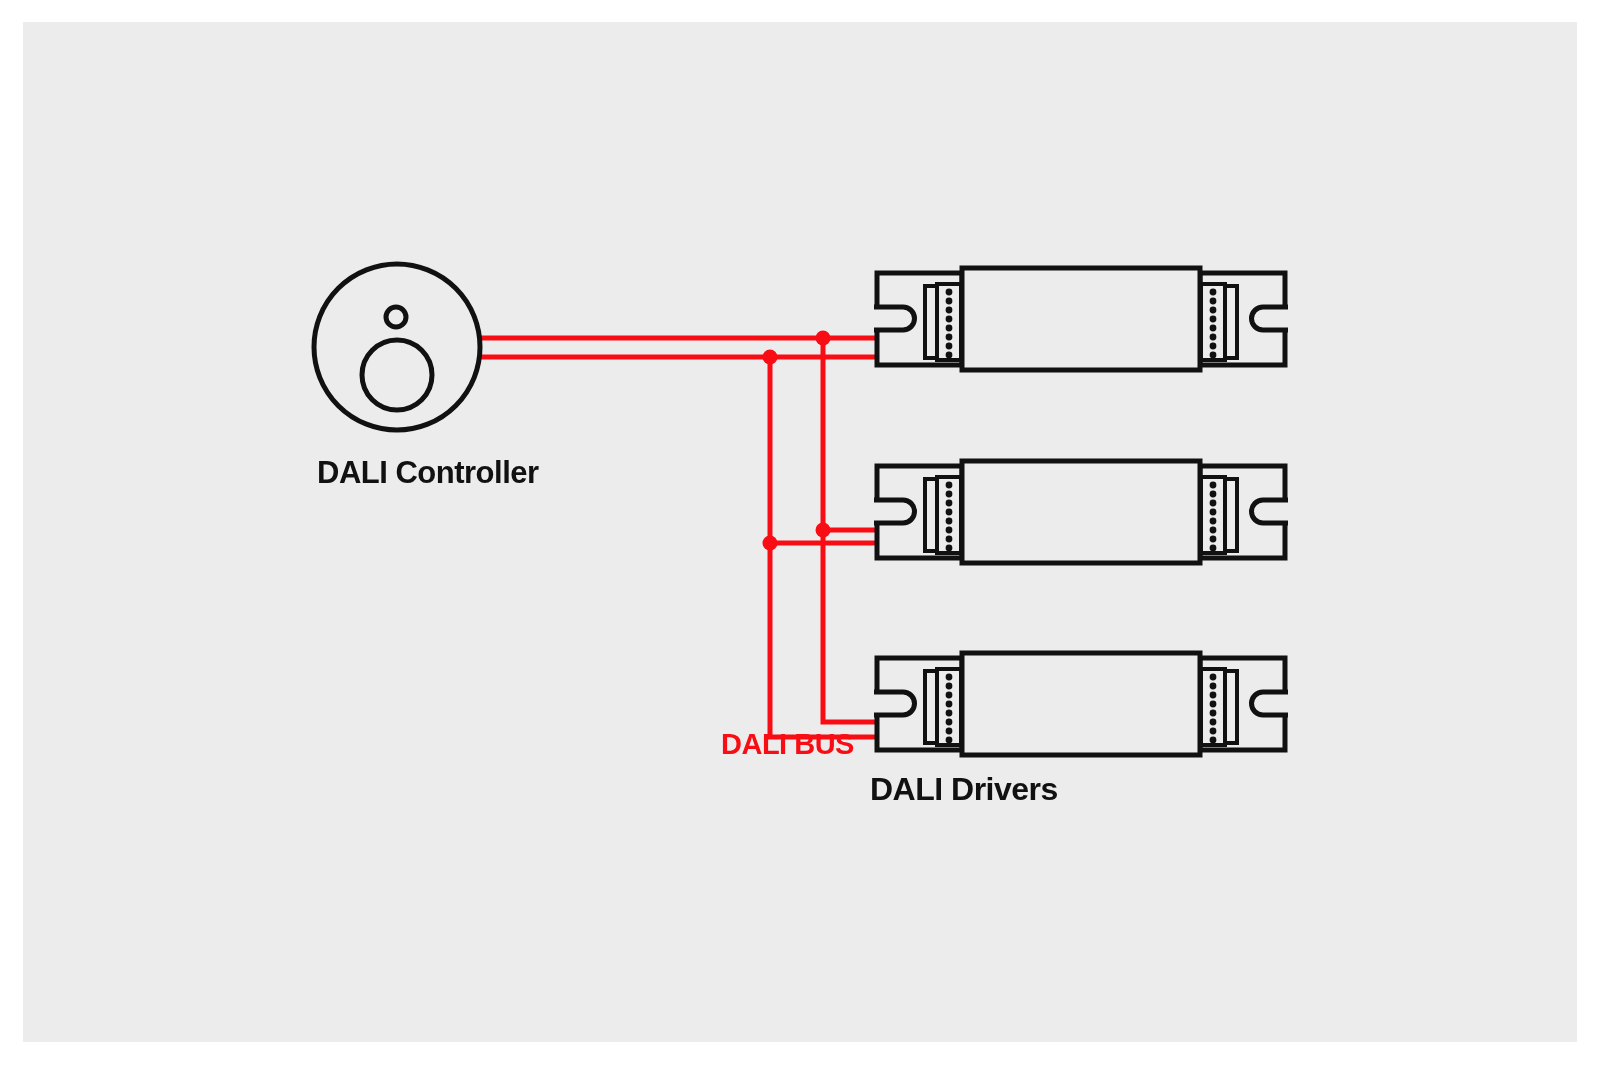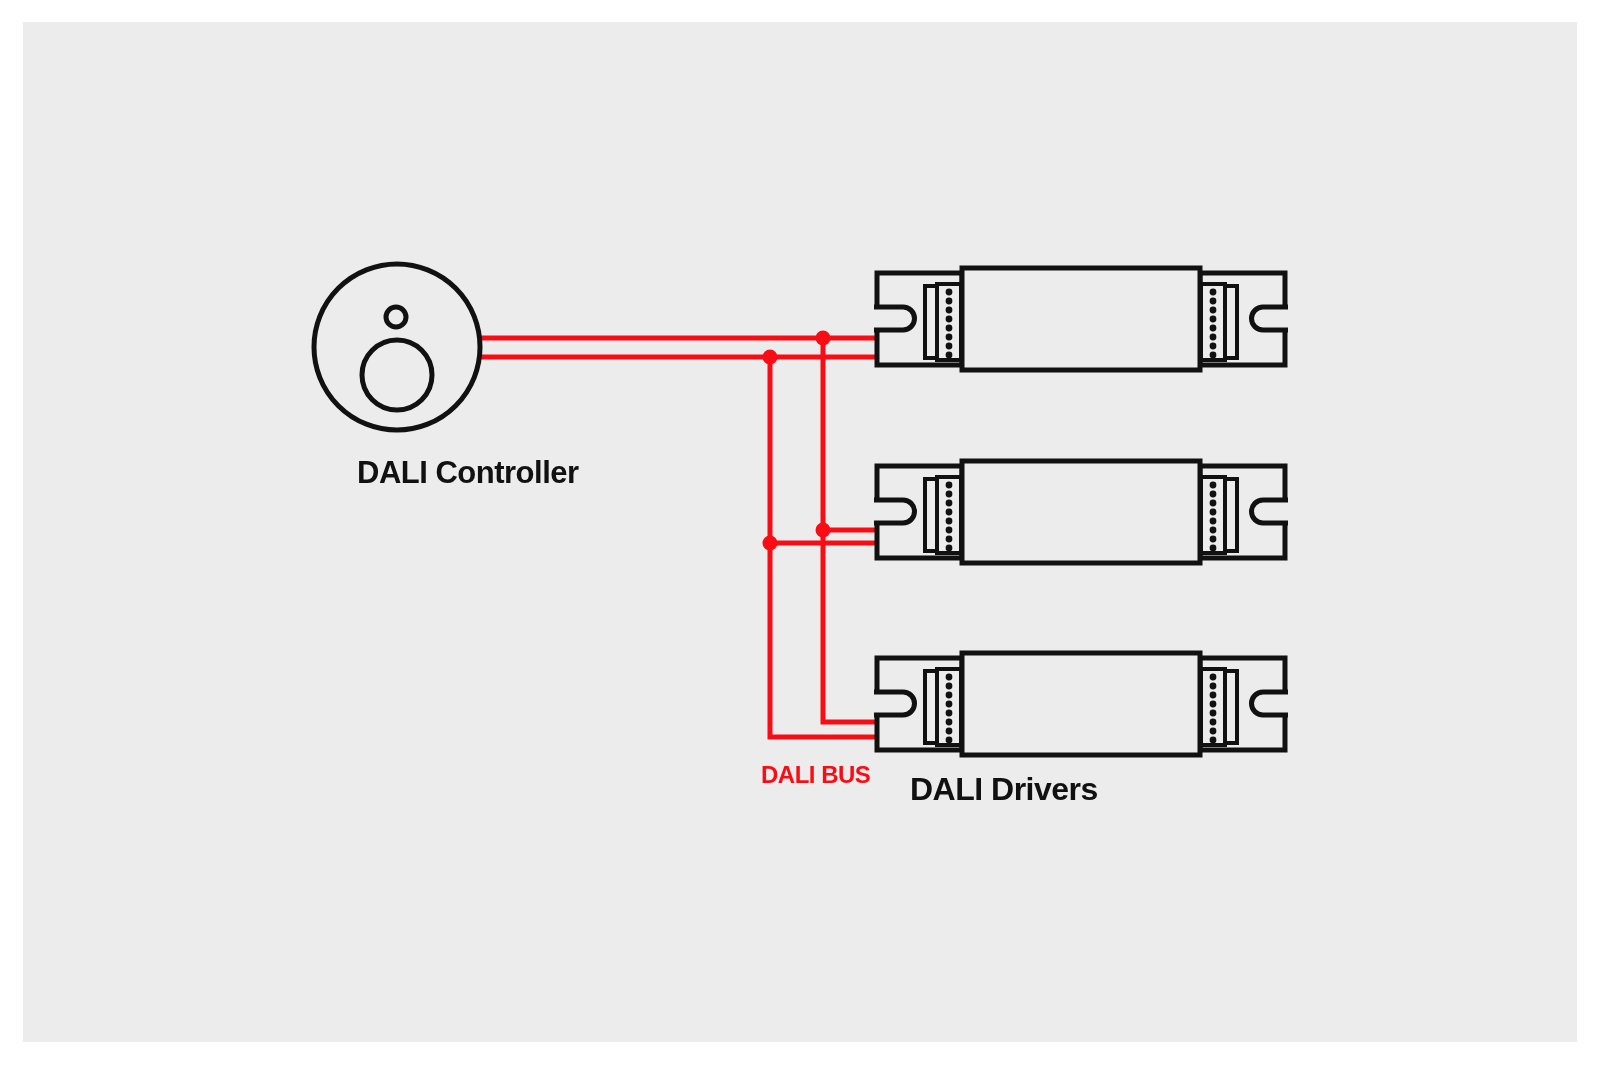--- a/index.html
+++ b/index.html
@@ -28,24 +28,23 @@
     left:0; top:0;
     width:1600px; height:1066px;
   }
   .label{
     position:absolute;
     font-weight:700;
     color:var(--ink);
     letter-spacing:-0.5px;
     line-height:1;
     white-space:nowrap;
-    margin-left:40px;
   }
   .label.controller{ left:317px; top:457px; font-size:31px; }
-  .label.bus{ left:721px; top:763px; font-size:24px; color:var(--bus-red); }
+  .label.bus{ left:721px; top:730px; font-size:29px; color:var(--bus-red); }
   .label.drivers{ left:870px; top:773px; font-size:32px; }
 </style>
 </head>
 <body>
 
 <div class="panel"></div>
 
 <svg class="diagram-svg" viewBox="0 0 1600 1066" xmlns="http://www.w3.org/2000/svg">
 
   <defs>

